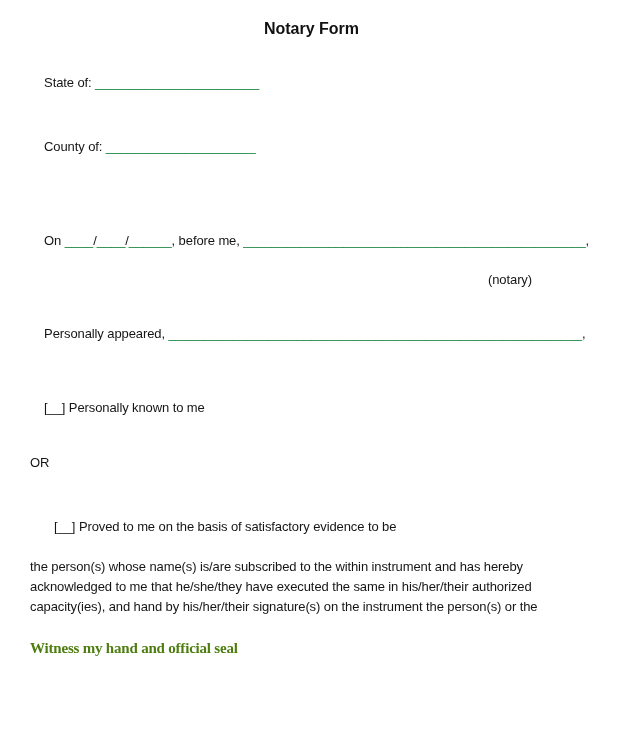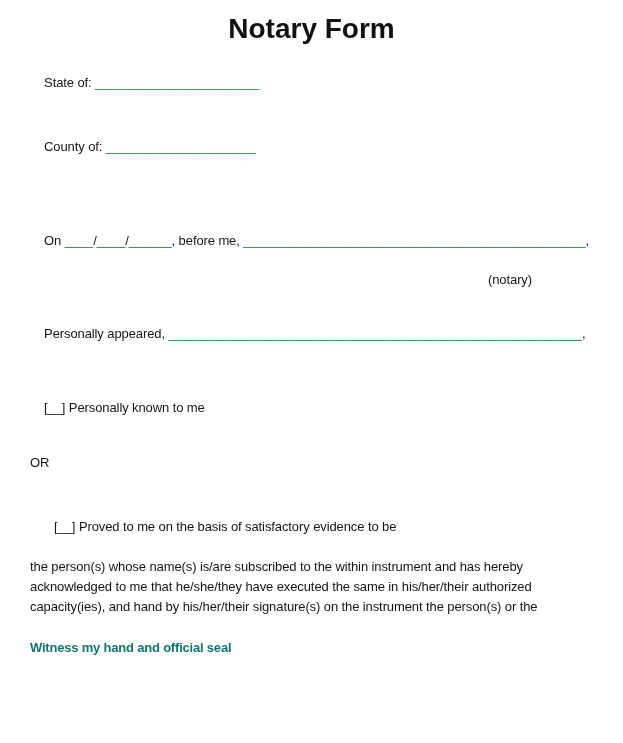--- a/index.html
+++ b/index.html
@@ -14,46 +14,47 @@
   }
   .page {
     box-sizing: border-box;
     width: 623px;
     height: 743px;
     padding: 0 8px 0 30px;
   }
   .title {
     margin: 16px -8px 0 -30px;
     text-align: center;
-    font-size: 28px;
+    font-size: 16px;
     font-weight: bold;
     line-height: 26px;
     color: #111;
   }
   .fl { white-space: pre; line-height: 16px; letter-spacing: -0.1px; }
   .fl span { white-space: pre; }
   .blank { color: #15803d; }
   .state-row   { margin-top: 17px; }
   .county-row  { margin-top: 16px; }
   .on-row      { margin-top: 46px; }
   .notary-cap  { margin-top: 7px;  padding-left: 375px; text-align: center; }
   .appeared-row{ margin-top: 22px; }
   .signers-cap { margin-top: 2px;  padding-left: 330px; }
   .known-row   { margin-top: 26px; }
   .or-row      { margin-top: 23px; }
   .paragraph   { margin-top: 26px; }
   .paragraph .fl { line-height: 20px; }
   .proved-first{ padding-left: 3px; }
   .witness {
     margin-top: 21px;
-    font-size: 13px;
+    font-size: 15px;
     font-weight: bold;
     line-height: 20px;
     letter-spacing: -0.2px;
-    color: #0f766e;
+    color: #4d7c0f;
+    font-family: Liberation Serif, serif;
   }
 </style>
 </head>
 <body>
 
 <div class="page">
 
   <div class="title">Notary Form</div>
 
   <div class="fl state-row">

